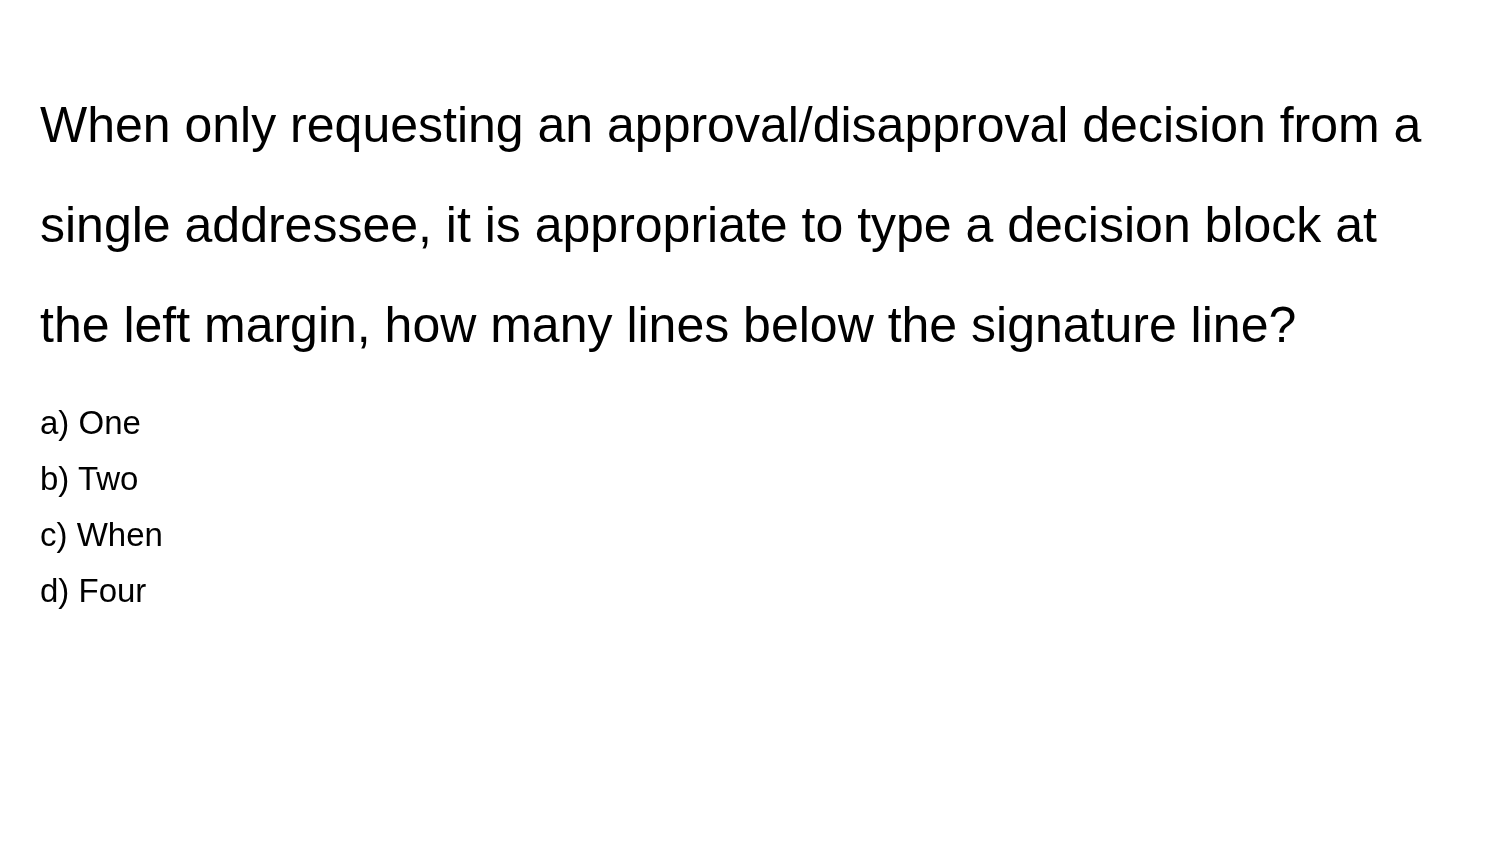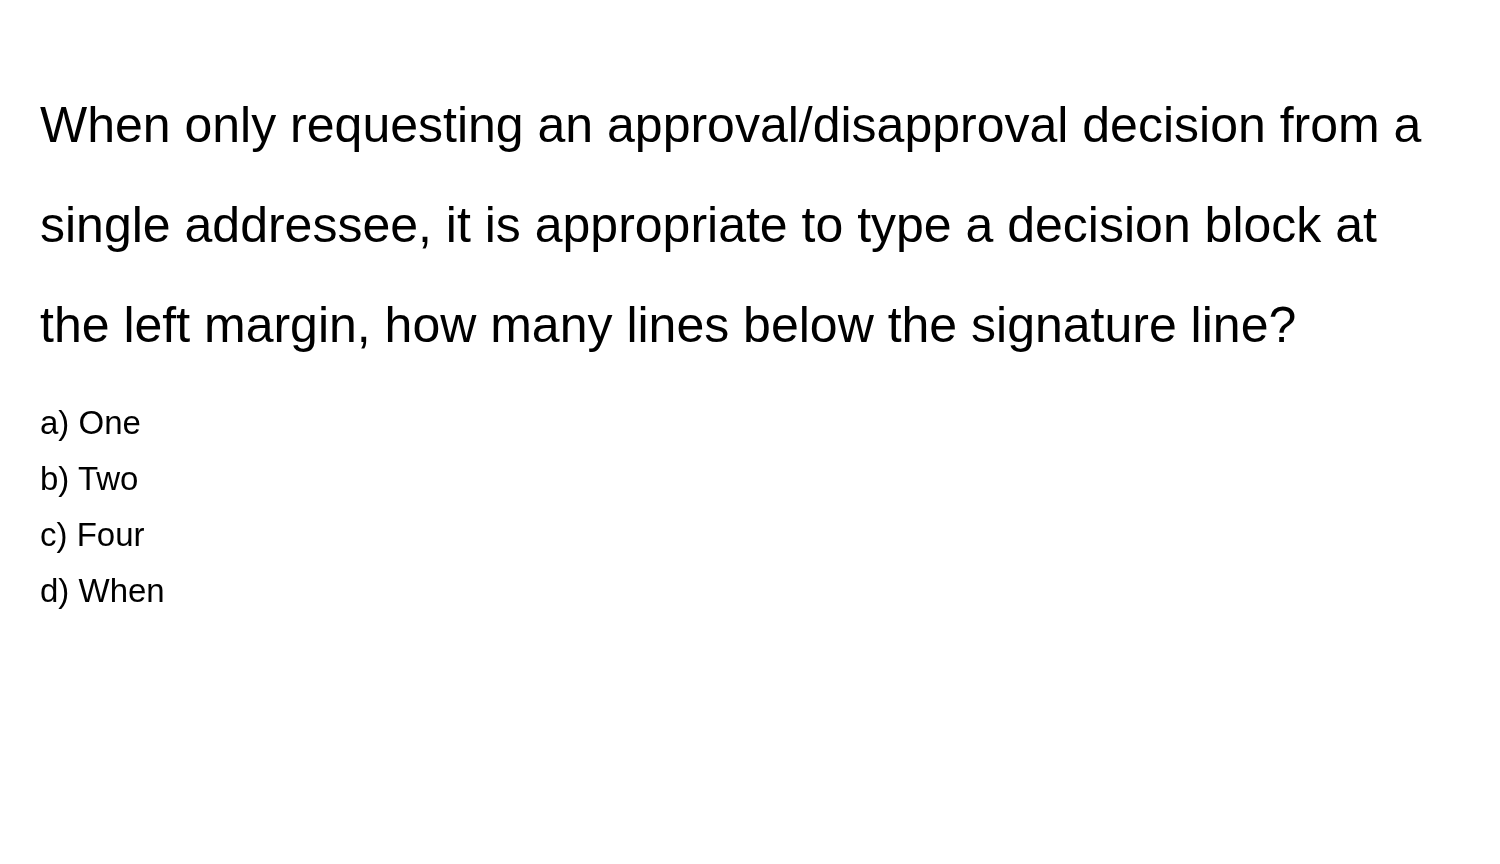--- a/index.html
+++ b/index.html
@@ -27,14 +27,14 @@
       font-weight: 400;
     }
   </style>
 </head>
 <body>
 
 <div class="question">When only requesting an approval/disapproval decision from a single addressee, it is appropriate to type a decision block at the left margin, how many lines below the signature line?</div>
 
 <div class="option">a) One</div>
 <div class="option">b) Two</div>
-<div class="option">c) Four</div>
-<div class="option">d) When</div>
+<div class="option">c) When</div>
+<div class="option">d) Four</div>
 
 </body></html>

